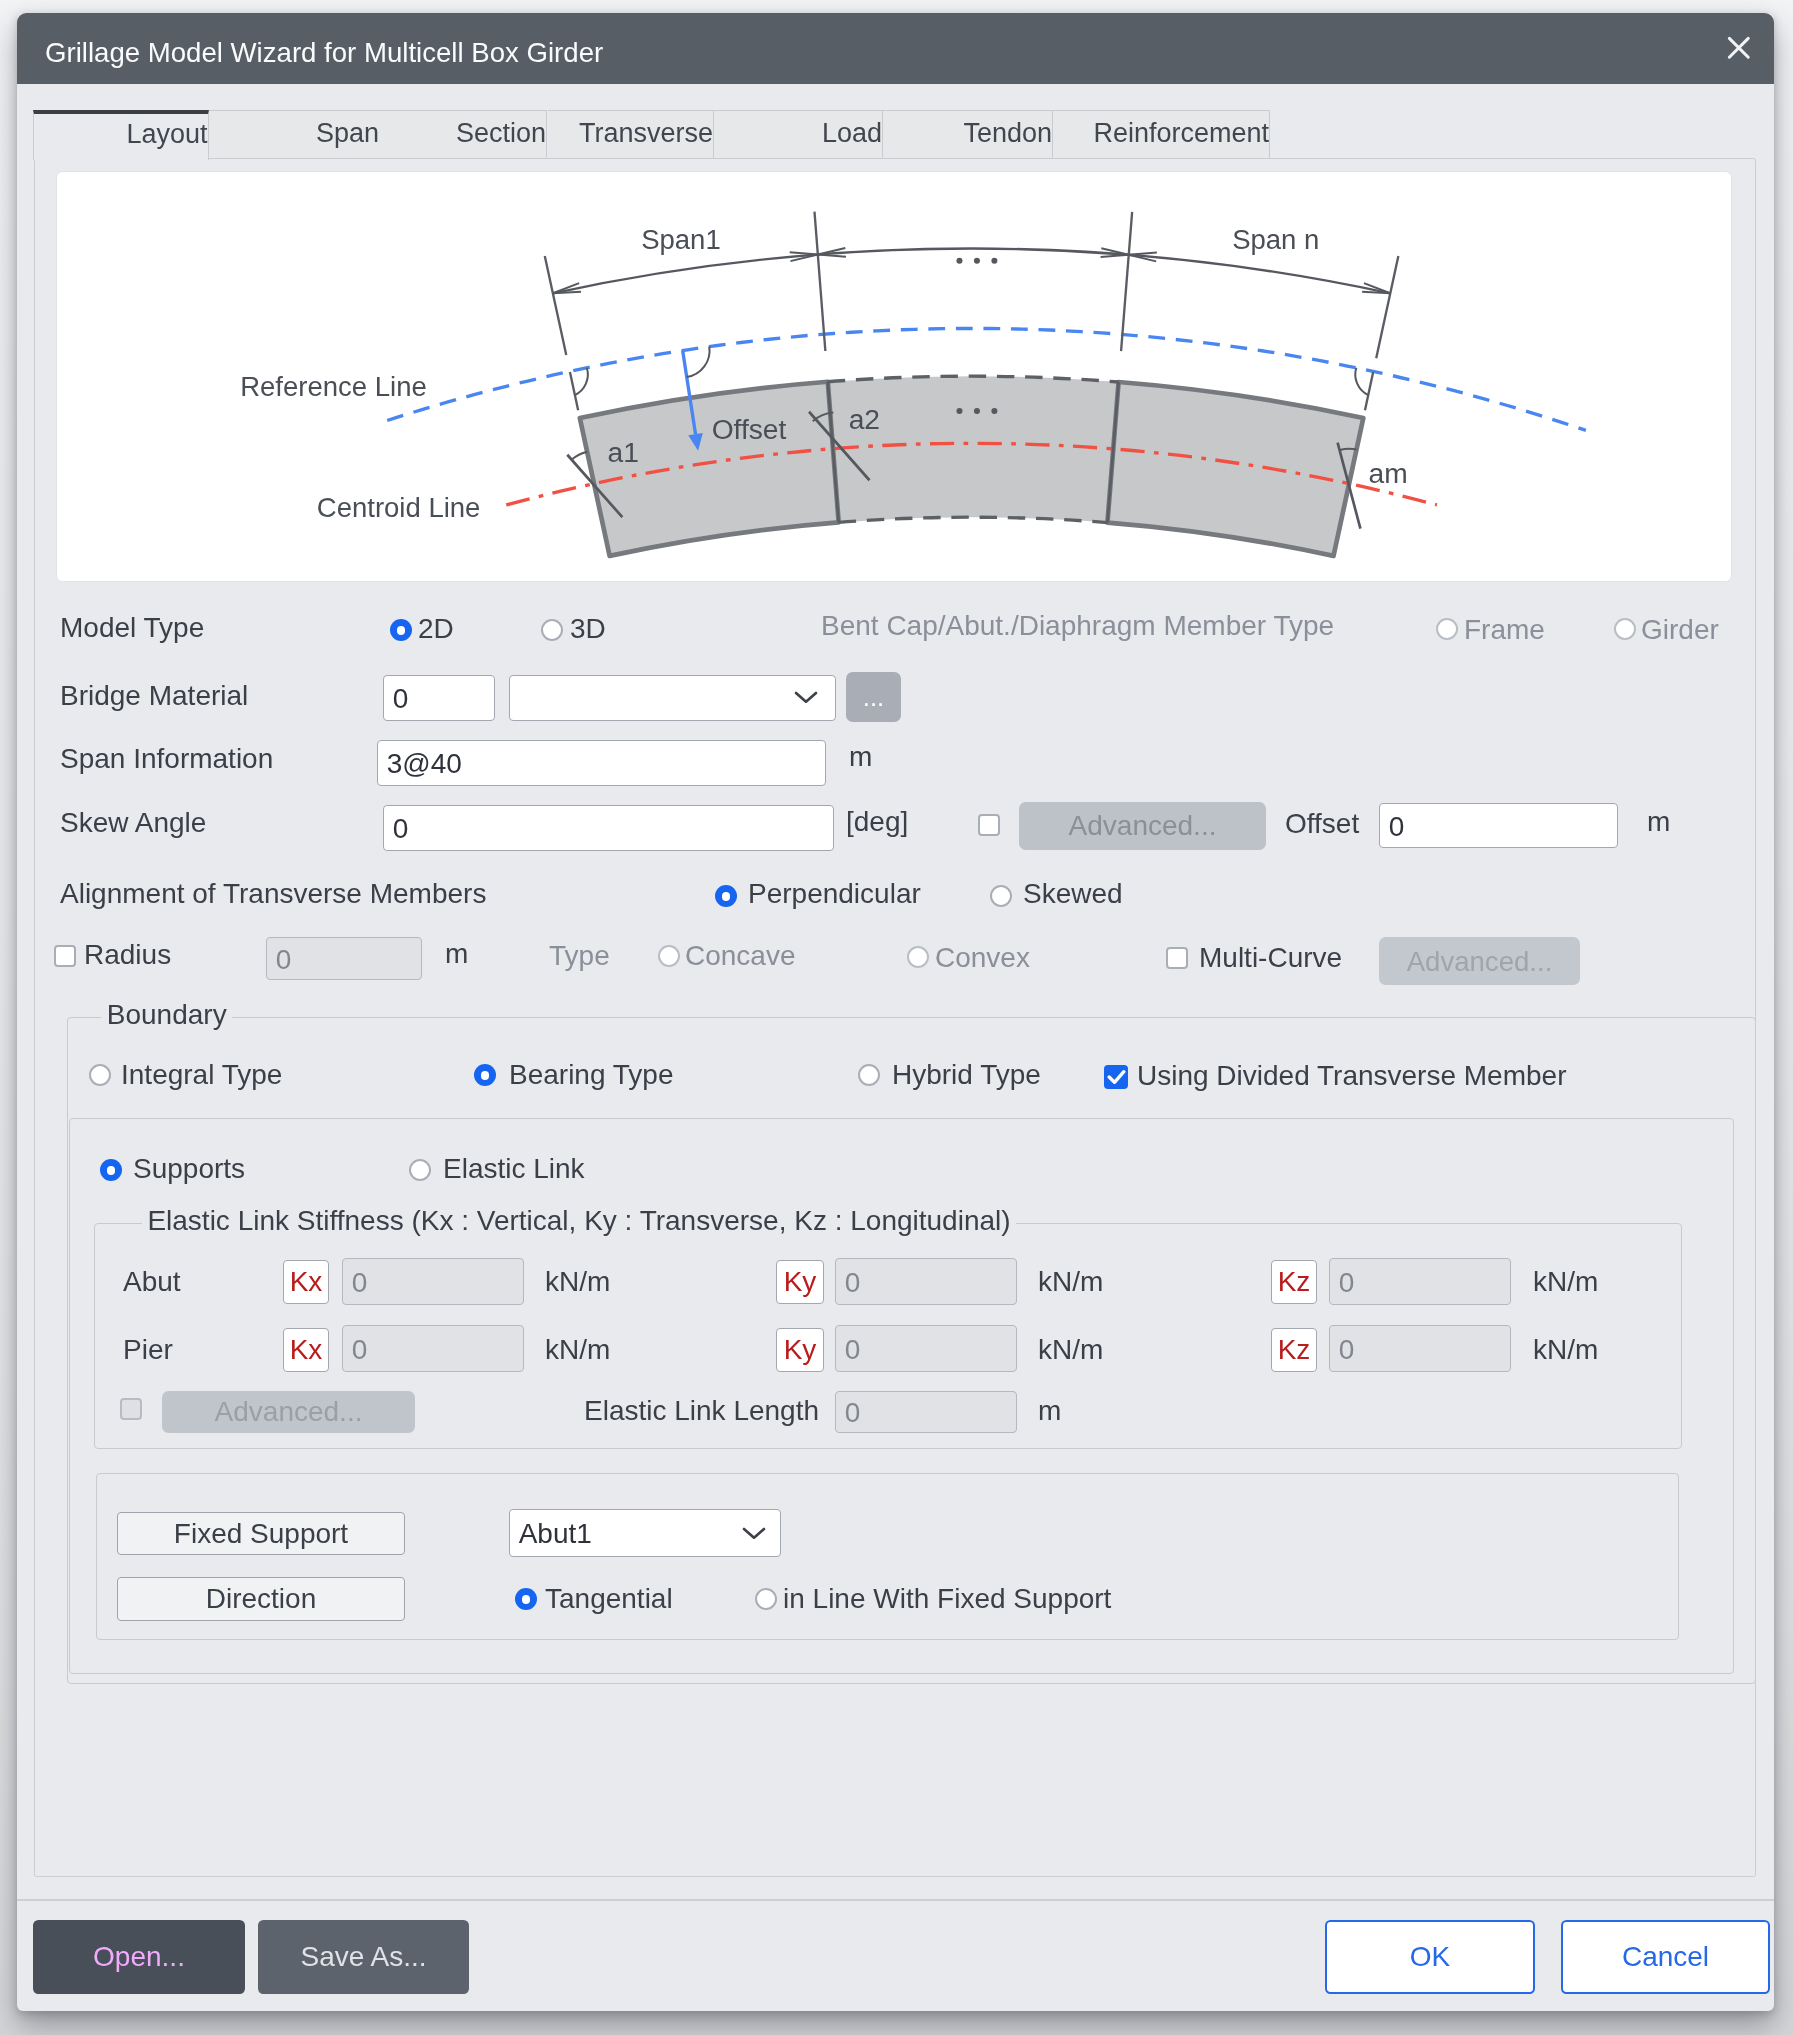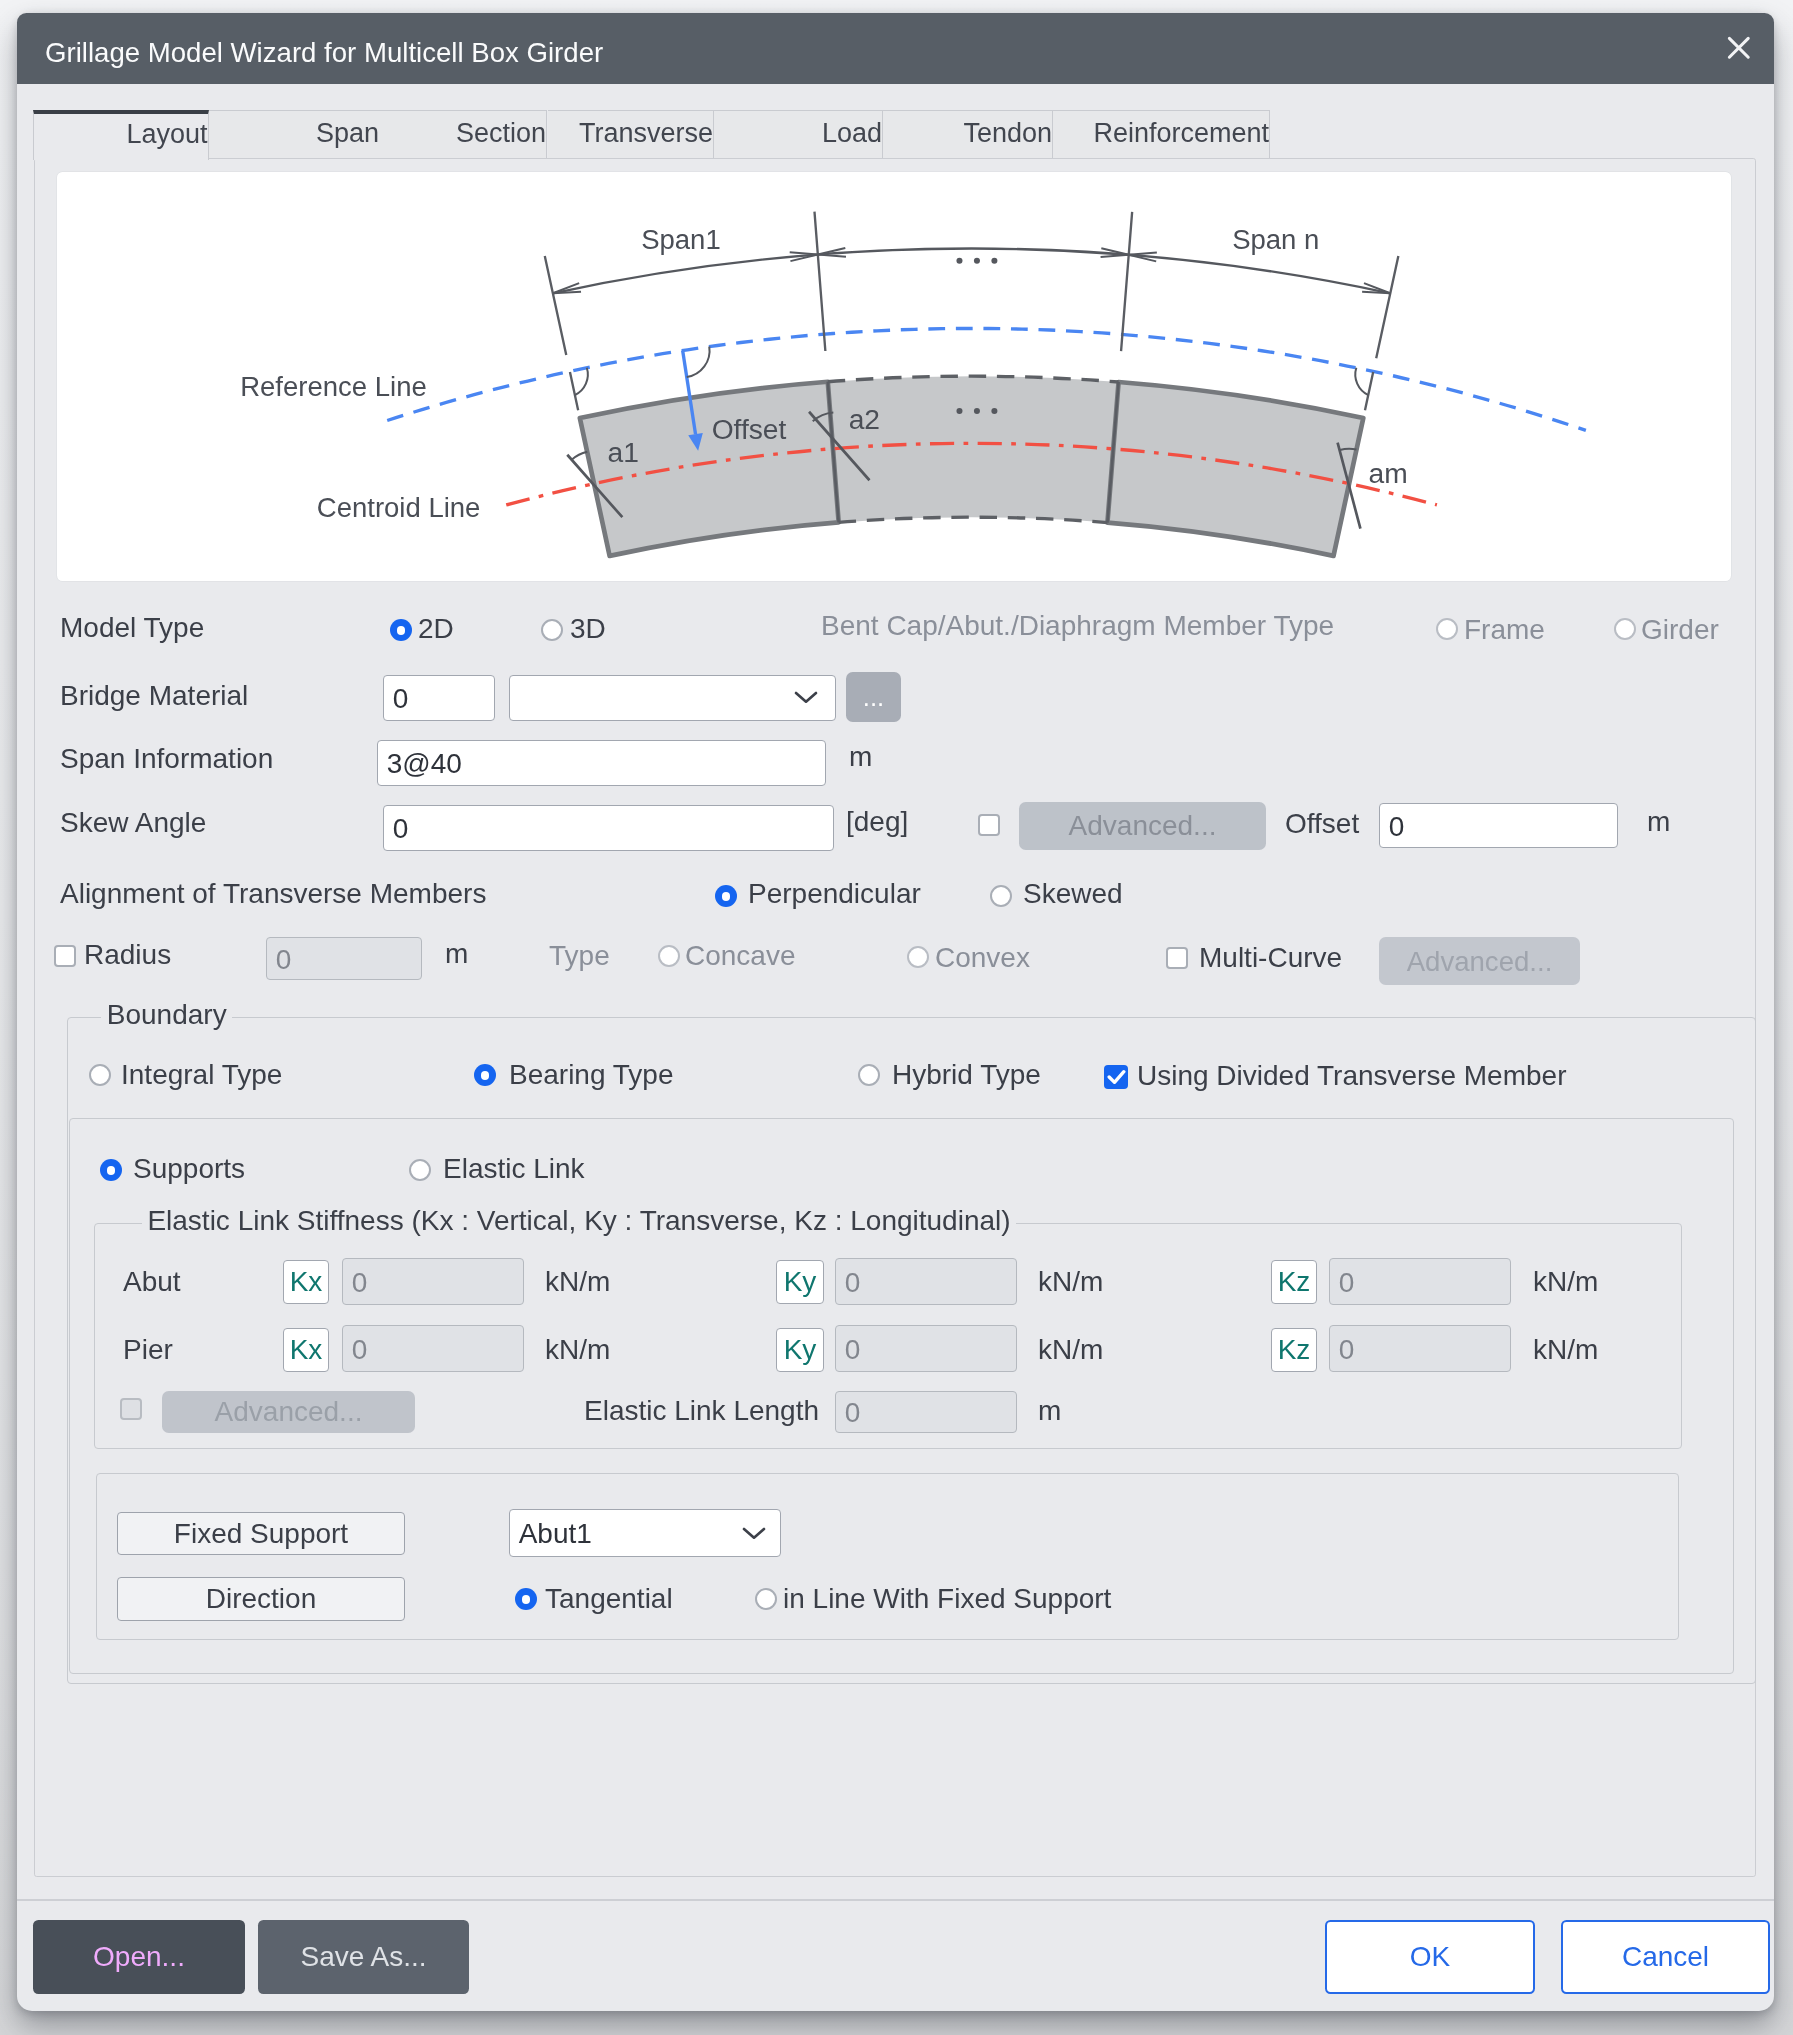--- a/index.html
+++ b/index.html
@@ -1,15 +1,15 @@
 <!DOCTYPE html>
 <html style="font-size:10.8px"><head><meta charset="utf-8"><style>
 html,body{margin:0;padding:0;}
 body{width:1793px;height:2035px;background:linear-gradient(180deg,#f2f3f5 0%,#ebecee 45%,#e0e1e3 80%,#d5d6d8 100%);font-family:"Liberation Sans",sans-serif;overflow:hidden;position:relative;}
-.dlg{position:absolute;left:17px;top:13.4px;width:1757px;height:1998px;background:#e9eaed;border-radius:15px;box-shadow:0 15px 30px rgba(40,45,55,.38),0 2.7px 8px rgba(40,45,55,.22);}
+.dlg{position:absolute;left:17px;top:13.4px;width:1757px;height:1998px;background:#e9eaed;border-radius:6px;box-shadow:0 15px 30px rgba(40,45,55,.38),0 2.7px 8px rgba(40,45,55,.22);}
 .tb{position:absolute;left:0;top:0;width:100%;height:71px;background:#575e66;border-radius:9.4px 9.4px 0 0;}
 .tb .t{position:absolute;left:28px;top:25.6px;font-size:27.6px;color:#fafbfc;line-height:1;white-space:nowrap;}
 .lbl{position:absolute;font-size:28px;color:#3b3f48;line-height:1;white-space:nowrap;}
 .gray{color:#8a8f99;}
 .tab{position:absolute;top:97px;height:49px;background:#e7e8ea;border:1.3px solid #c9cbd0;border-left:none;box-sizing:border-box;font-size:27px;color:#42464f;text-align:right;line-height:44px;}
 .tab.first{border-left:1.3px solid #c9cbd0;}
 .tab.on{background:#e9eaed;border-top:4px solid #3a3f46;border-bottom:none;height:50px;line-height:40px;z-index:5;}
 .cbox{position:absolute;left:17px;top:145px;width:1722px;height:1719px;border:1.3px solid #cbcdd2;border-radius:2.7px;box-sizing:border-box;}
 .wpanel{position:absolute;left:40px;top:159px;width:1674px;height:409px;background:#fff;border-radius:5.4px;box-shadow:0 0 0 0.7px #dfe1e4;}
 .in{position:absolute;background:#fff;border:1.3px solid #a2a7b0;border-radius:4px;box-sizing:border-box;font-size:28px;color:#2e323a;line-height:1;}
@@ -20,21 +20,21 @@
 .rad.on::after{content:"";position:absolute;left:50%;top:50%;width:8.7px;height:8.7px;margin:-4.4px 0 0 -4.4px;border-radius:50%;background:#fff;}
 .cb{position:absolute;width:21.5px;height:21.5px;border-radius:4px;background:#fff;border:2px solid #a9aeb6;box-sizing:border-box;}
 .cb.dis{background:#dee0e4;border-color:#b8bcc2;}
 .cb.on{background:#1565f0;border:none;}
 .cb.on svg{position:absolute;left:2.7px;top:4px;}
 .gbtn{position:absolute;border-radius:6.7px;font-size:28px;text-align:center;box-sizing:border-box;line-height:1;display:flex;align-items:center;justify-content:center;}
 .fs{position:absolute;border:1.3px solid #c7cacf;border-radius:4px;box-sizing:border-box;}
 .fs .cap{position:absolute;top:-17.5px;left:5.4px;background:#e9eaed;padding:0 5.4px;font-size:28px;color:#3b3f48;line-height:1;white-space:nowrap;margin-left:28px;}
 .chev{position:absolute;width:24px;height:13.4px;}
 .wbtn{position:absolute;background:#f1f2f4;border:1.3px solid #9ea3ac;border-radius:4px;box-sizing:border-box;font-size:28px;color:#3b3f48;display:flex;align-items:center;justify-content:center;}
-.chip{position:absolute;background:#fff;border:1.3px solid #a2a7b0;border-radius:4px;box-sizing:border-box;font-size:28px;color:#0f766e;display:flex;align-items:center;justify-content:center;}
+.chip{position:absolute;background:#fff;border:1.3px solid #a2a7b0;border-radius:4px;box-sizing:border-box;font-size:28px;color:#b91c1c;display:flex;align-items:center;justify-content:center;}
 .bbtn{position:absolute;top:1907px;height:74px;border-radius:5.4px;font-size:28px;display:flex;align-items:center;justify-content:center;box-sizing:border-box;}
 </style></head><body>
 <div class="dlg">
   <div class="tb">
       <span class="t">Grillage Model Wizard for Multicell Box Girder</span>
     <svg style="position:absolute;left:1709px;top:22px" width="25.6" height="25.6" viewBox="0 0 38 38">
         <path d="M5 5 L33 33 M33 5 L5 33" stroke="#f2f3f5" stroke-width="4.5" stroke-linecap="round"></path>
       </svg>
   </div>
   <div class="tab first on" style="left:15.5px;width:176px;">Layout</div>

